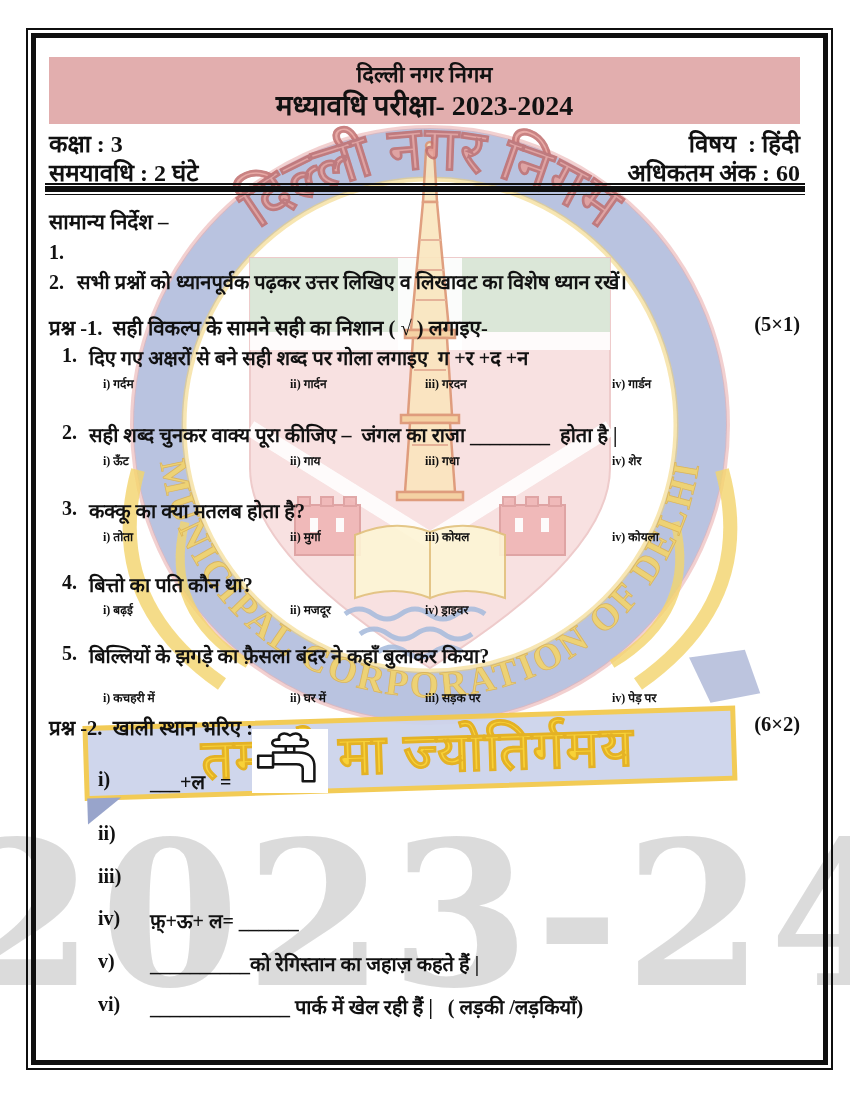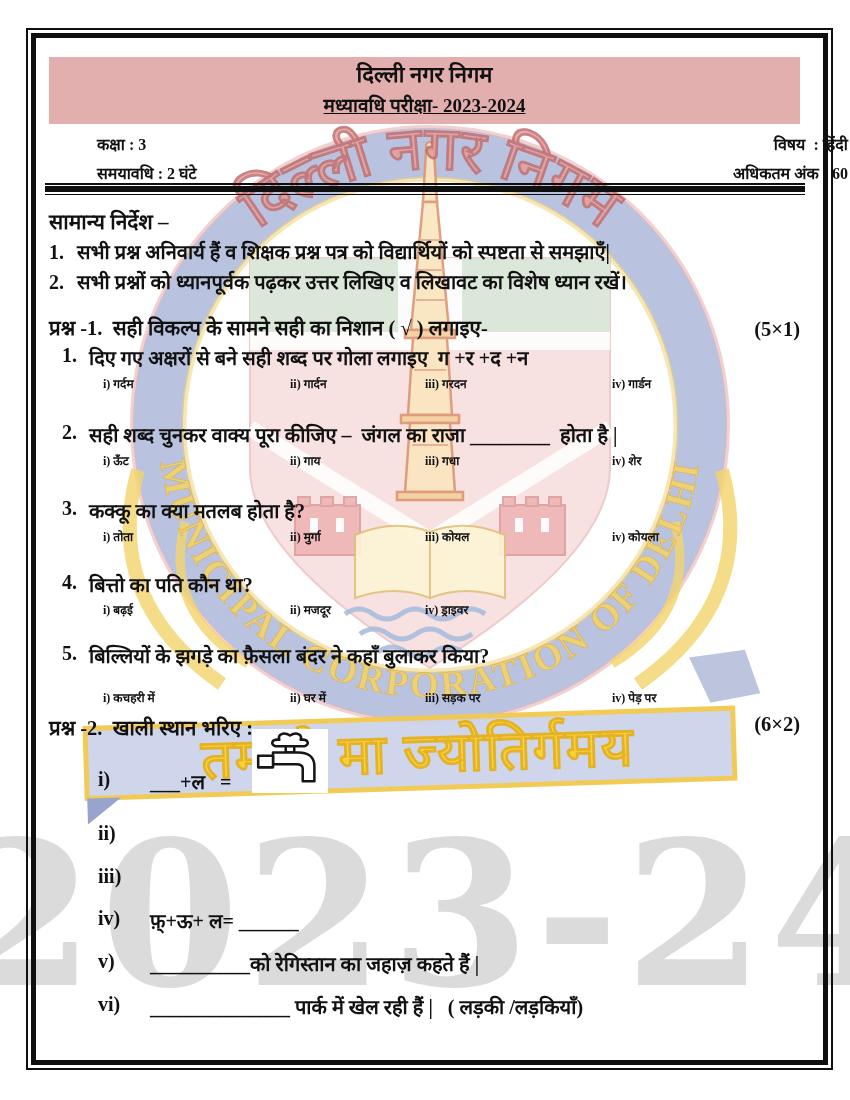--- a/index.html
+++ b/index.html
@@ -10,23 +10,23 @@
   #wm{position:absolute;left:0;top:0;width:850px;height:1100px;z-index:0;pointer-events:none;}
 
   
   .frame{position:absolute;left:31px;top:33px;width:787px;height:1022px;
          border:5px solid #0f0f0f;outline:2px solid #0f0f0f;outline-offset:3px;z-index:1;}
 
   
   .header-box{position:absolute;left:49px;top:57px;width:751px;height:67px;background:#e2aeae;
               text-align:center;z-index:2;}
   .h1{font-size:22px;font-weight:700;line-height:31px;padding-top:2px;}
-  .h2{font-size:19px;font-weight:700;line-height:32px;text-decoration:underline;}
-
-  .meta{position:absolute;left:49px;top:130px;width:751px;z-index:2;font-weight:700;font-size:16px;margin-left:48px;}
+  .h2{font-size:28px;font-weight:700;line-height:32px;}
+
+  .meta{position:absolute;left:49px;top:130px;width:751px;z-index:2;font-weight:700;font-size:24px;}
   .meta-row{display:flex;justify-content:space-between;line-height:29px;}
 
   .rule{position:absolute;left:45px;top:183px;width:760px;height:2px;background:#0f0f0f;z-index:2;}
   .rule::before{content:"";position:absolute;left:0;right:0;top:3px;height:6px;background:#0f0f0f;}
   .rule::after{content:"";position:absolute;left:0;right:0;top:11px;height:1px;background:#0f0f0f;}
 
   .abs{position:absolute;z-index:2;}
   .w{width:751px;left:49px;}
   .bold{font-weight:700;}
   .fs20{font-size:20px;}
@@ -153,31 +153,30 @@
     <span class="t">अधिकतम अंक : 60</span>
   </div>
 </div>
 
 <div class="rule"></div>
 
 <div class="abs w bold fs21 t" style="top:207px;">सामान्य निर्देश –</div>
 <div class="abs w bold fs20" style="top:237px;">
   <div class="instr-item">
     <span class="instr-num t">1.</span>
-    <span class="t">सभी प्रश्न अनिवार्य हैं व शिक्षक प्रश्न पत्र को विद्यार्थियों को स्पष्टता से समझाएँ|</span>
   </div>
 </div>
 <div class="abs w bold fs20" style="top:267px;">
   <div class="instr-item">
     <span class="instr-num t">2.</span>
     <span class="t">सभी प्रश्नों को ध्यानपूर्वक पढ़कर उत्तर लिखिए व लिखावट का विशेष ध्यान रखें।</span>
   </div>
 </div>
 
-<div class="abs w sec-head" style="top:313px;align-items:flex-end;">
+<div class="abs w sec-head" style="top:313px;">
   <span class="t">प्रश्न -1.  सही विकल्प के सामने सही का निशान ( √ ) लगाइए-</span>
   <span class="t">(5×1)</span>
 </div>
 
 <div class="abs w q-line" style="top:344px;">
   <span class="q-num t">1.</span>
   <span class="t">दिए गए अक्षरों से बने सही शब्द पर गोला लगाइए  ग +र +द +न</span>
 </div>
 <div class="opt-row" style="top:375px;">
   <span class="t">i) गर्दम</span>

